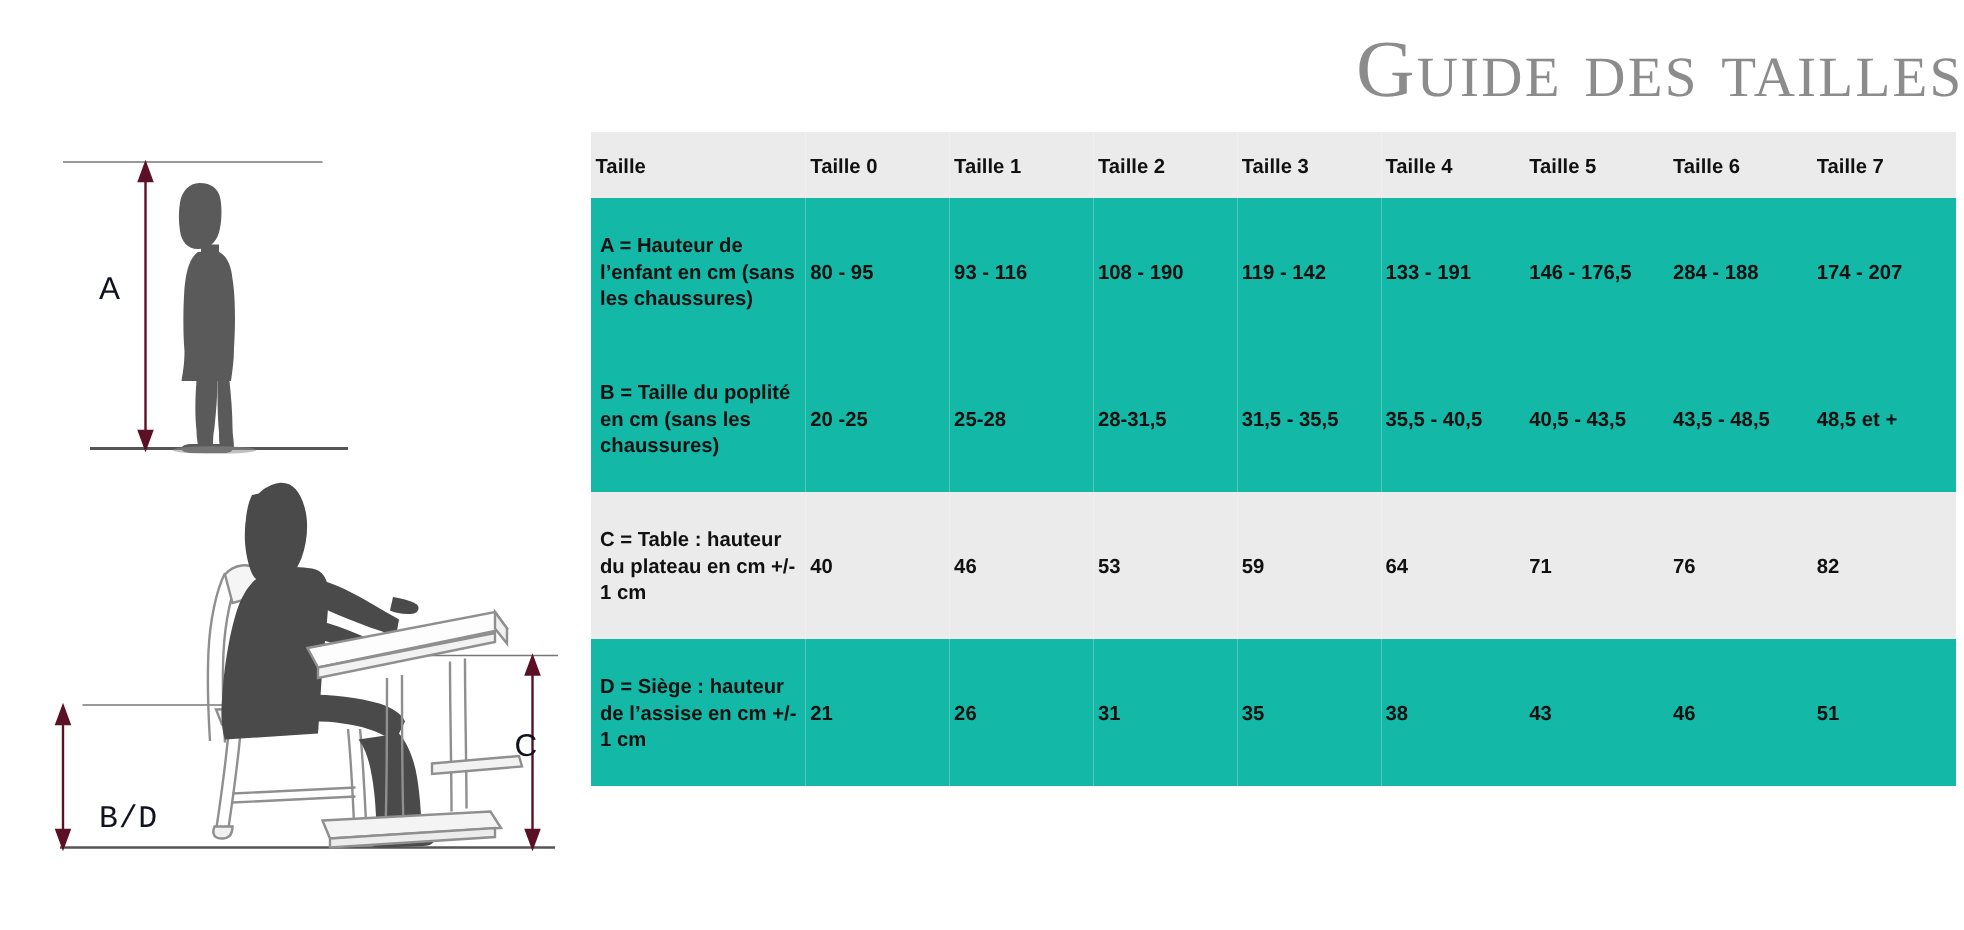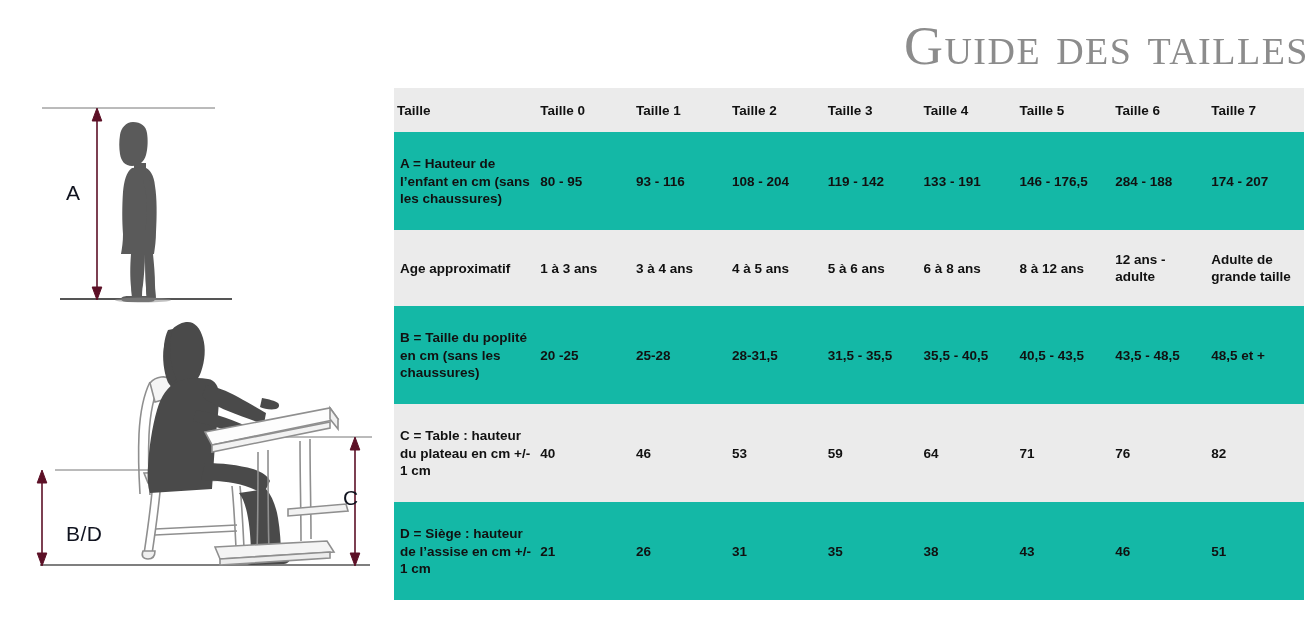--- a/index.html
+++ b/index.html
@@ -34,21 +34,21 @@
 
   .dim-label {
     position: absolute;
     font-family: "Liberation Sans", sans-serif;
     font-size: 21px;
     color: #10131f;
     letter-spacing: 0.5px;
     user-select: none;
   }
   #label-a { left: 66px; top: 181px; }
-  #label-bd { left: 66px; top: 522px; }
+  #label-bd { left: 66px; top: 535px; font-family: Liberation Mono, monospace; }
   #label-c { left: 343px; top: 486px; }
 
   
   .content {
     flex: 1 1 auto;
     position: relative;
     padding-top: 16px;
   }
 
   .main-title {
@@ -323,39 +323,28 @@
           <th>Taille 6</th>
           <th>Taille 7</th>
         </tr>
       </thead>
       <tbody>
 
         <tr class="shade-off r-tall">
           <td class="row-label">A = Hauteur de l’enfant en cm (sans les chaussures)</td>
           <td>80 - 95</td>
           <td>93 - 116</td>
-          <td>108 - 204</td>
+          <td>108 - 190</td>
           <td>119 - 142</td>
           <td>133 - 191</td>
           <td>146 - 176,5</td>
           <td>284 - 188</td>
           <td>174 - 207</td>
         </tr>
 
-        <tr class="shade-on r-mid">
-          <td class="row-label">Age approximatif</td>
-          <td>1 à 3 ans</td>
-          <td>3 à 4 ans</td>
-          <td>4 à 5 ans</td>
-          <td>5 à 6 ans</td>
-          <td>6 à 8 ans</td>
-          <td>8 à 12 ans</td>
-          <td>12 ans - adulte</td>
-          <td>Adulte de grande taille</td>
-        </tr>
 
         <tr class="shade-off r-tall">
           <td class="row-label">B = Taille du poplité en cm (sans les chaussures)</td>
           <td>20 -25</td>
           <td>25-28</td>
           <td>28-31,5</td>
           <td>31,5 - 35,5</td>
           <td>35,5 - 40,5</td>
           <td>40,5 - 43,5</td>
           <td>43,5 - 48,5</td>

